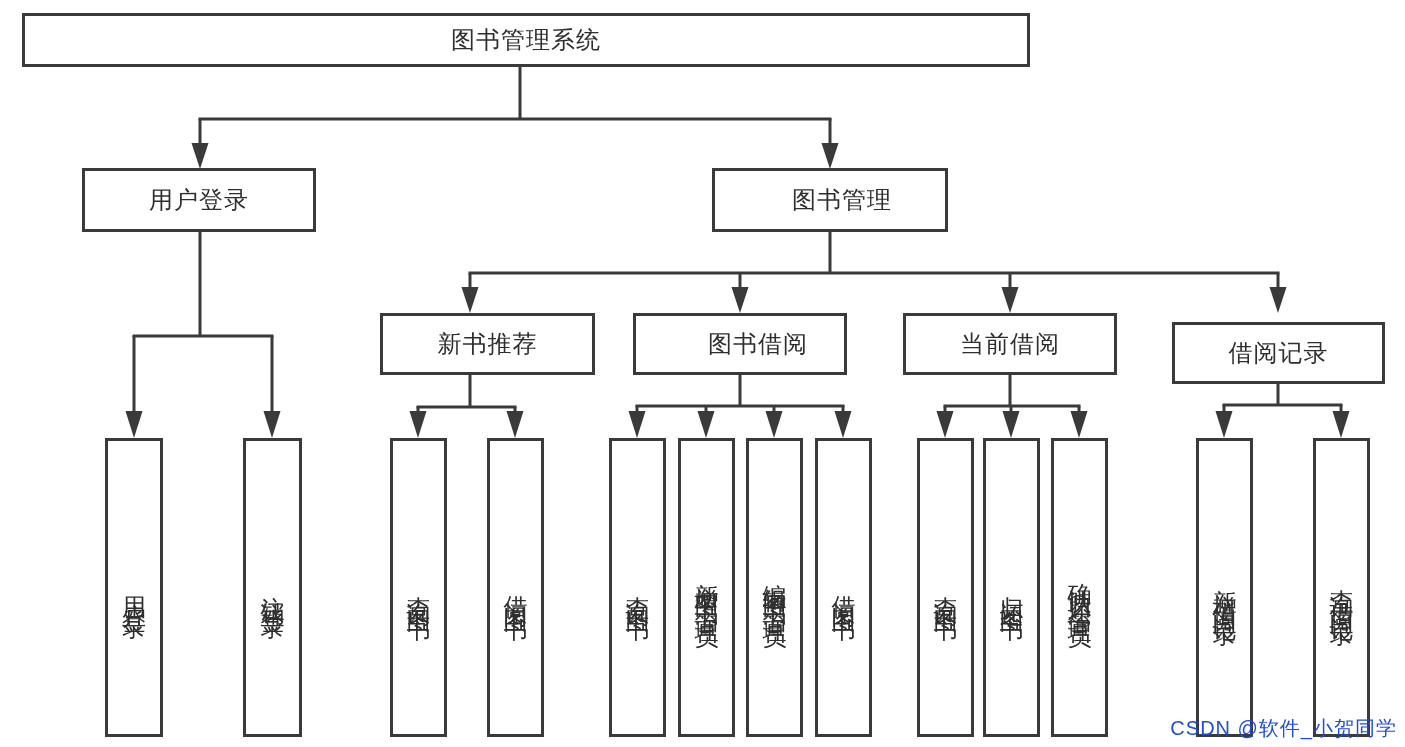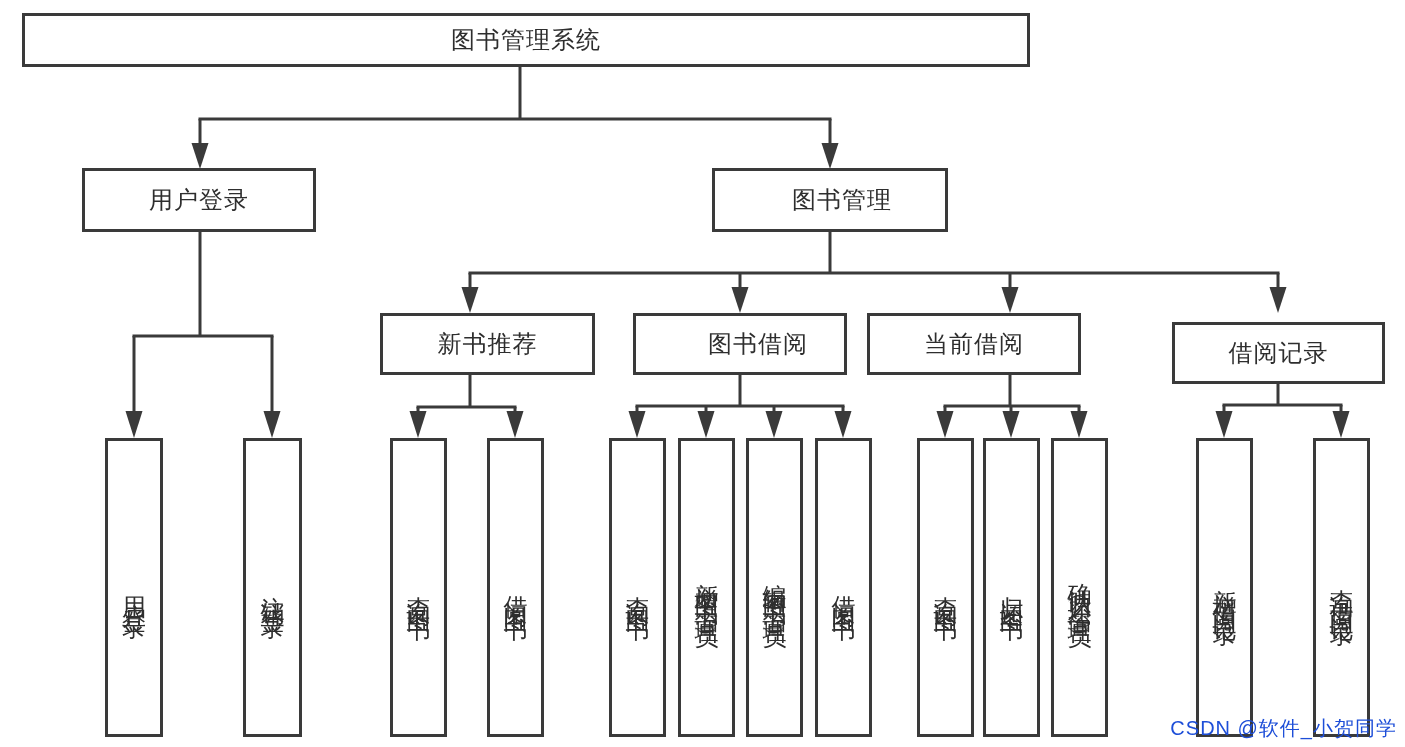--- a/index.html
+++ b/index.html
@@ -155,21 +155,21 @@
   <div class="node h-node" style="left:712px; top:168px; width:236px; height:64px;padding-left:24px;">
     <span>图书管理</span>
   </div>
 
   <div class="node h-node" style="left:380px; top:313px; width:215px; height:62px;">
     <span>新书推荐</span>
   </div>
   <div class="node h-node" style="left:633px; top:313px; width:214px; height:62px;padding-left:36px;">
     <span>图书借阅</span>
   </div>
-  <div class="node h-node" style="left:867px; top:313px; width:214px; height:62px;">
+  <div class="node h-node" style="left:903px; top:313px; width:214px; height:62px;">
     <span>当前借阅</span>
   </div>
   <div class="node h-node" style="left:1172px; top:322px; width:213px; height:62px;">
     <span>借阅记录</span>
   </div>
 
   <div class="node v-node" style="left:105px; top:438px; width:58px; height:299px;">
     <span class="v-text">用户登录</span>
   </div>
   <div class="node v-node" style="left:243px; top:438px; width:59px; height:299px;">

